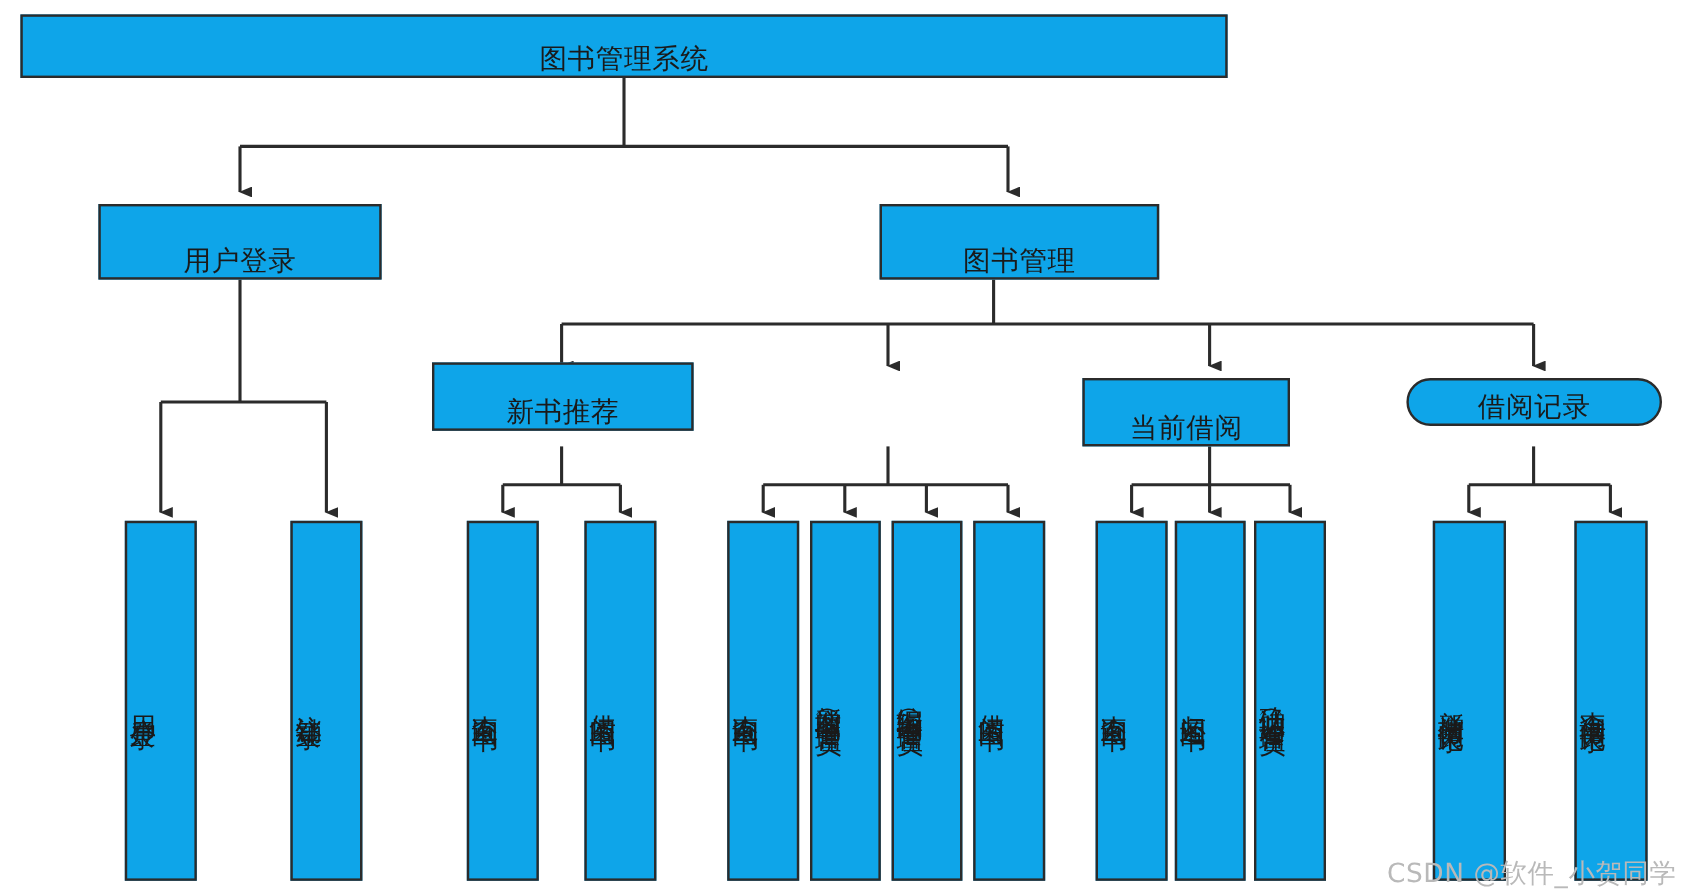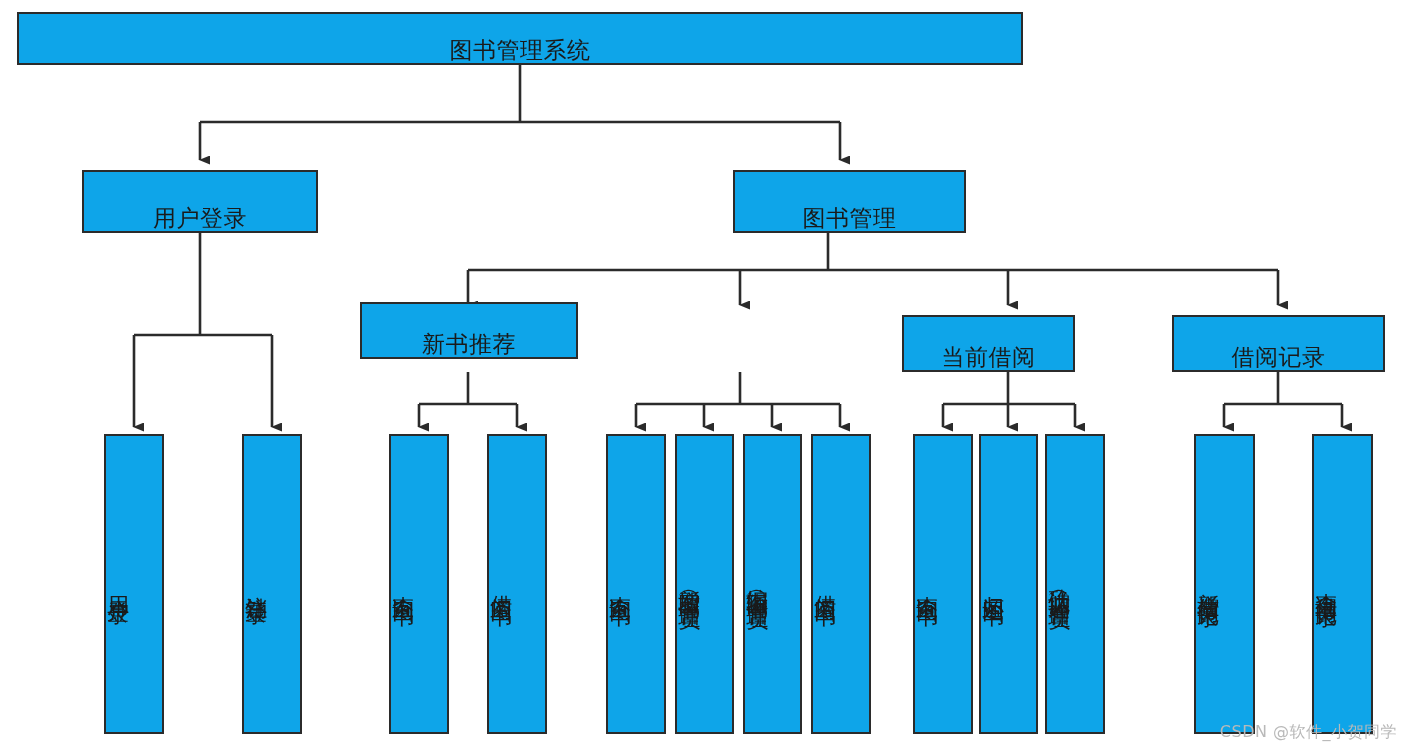--- a/index.html
+++ b/index.html
@@ -49,21 +49,21 @@
     padding: 4px 0;
     white-space: nowrap;
   }
   .node-label {
     display: block;
   }
   #watermark {
     position: absolute;
     right: 8px;
     bottom: 4px;
-    font-size: 16px;
+    font-size: 22px;
     color: #b9b9b9;
     letter-spacing: 0.5px;
     white-space: nowrap;
     user-select: none;
   }
 </style>
 </head>
 <body>
 
 <div id="diagram-root">
@@ -129,21 +129,21 @@
   <div class="node node-h" style="left:712px; top:170px; width:233px; height:63px;margin-left:21px;">
     <span class="node-label">图书管理</span>
   </div>
 
   <div class="node node-h" style="left:360px; top:302px; width:218px; height:57px;">
     <span class="node-label">新书推荐</span>
   </div>
   <div class="node node-h" style="left:902px; top:315px; width:173px; height:57px;">
     <span class="node-label">当前借阅</span>
   </div>
-  <div class="node node-h" style="left:1172px; top:315px; width:213px; height:57px;">
+  <div class="node node-h" style="left:1172px; top:315px; width:213px; height:40px;border-radius:21px;">
     <span class="node-label">借阅记录</span>
   </div>
 
   <div class="node node-v" style="left:104px; top:434px; width:60px; height:300px;">
     <span class="node-label">用户登录</span>
   </div>
   <div class="node node-v" style="left:242px; top:434px; width:60px; height:300px;">
     <span class="node-label">注销登录</span>
   </div>
 

